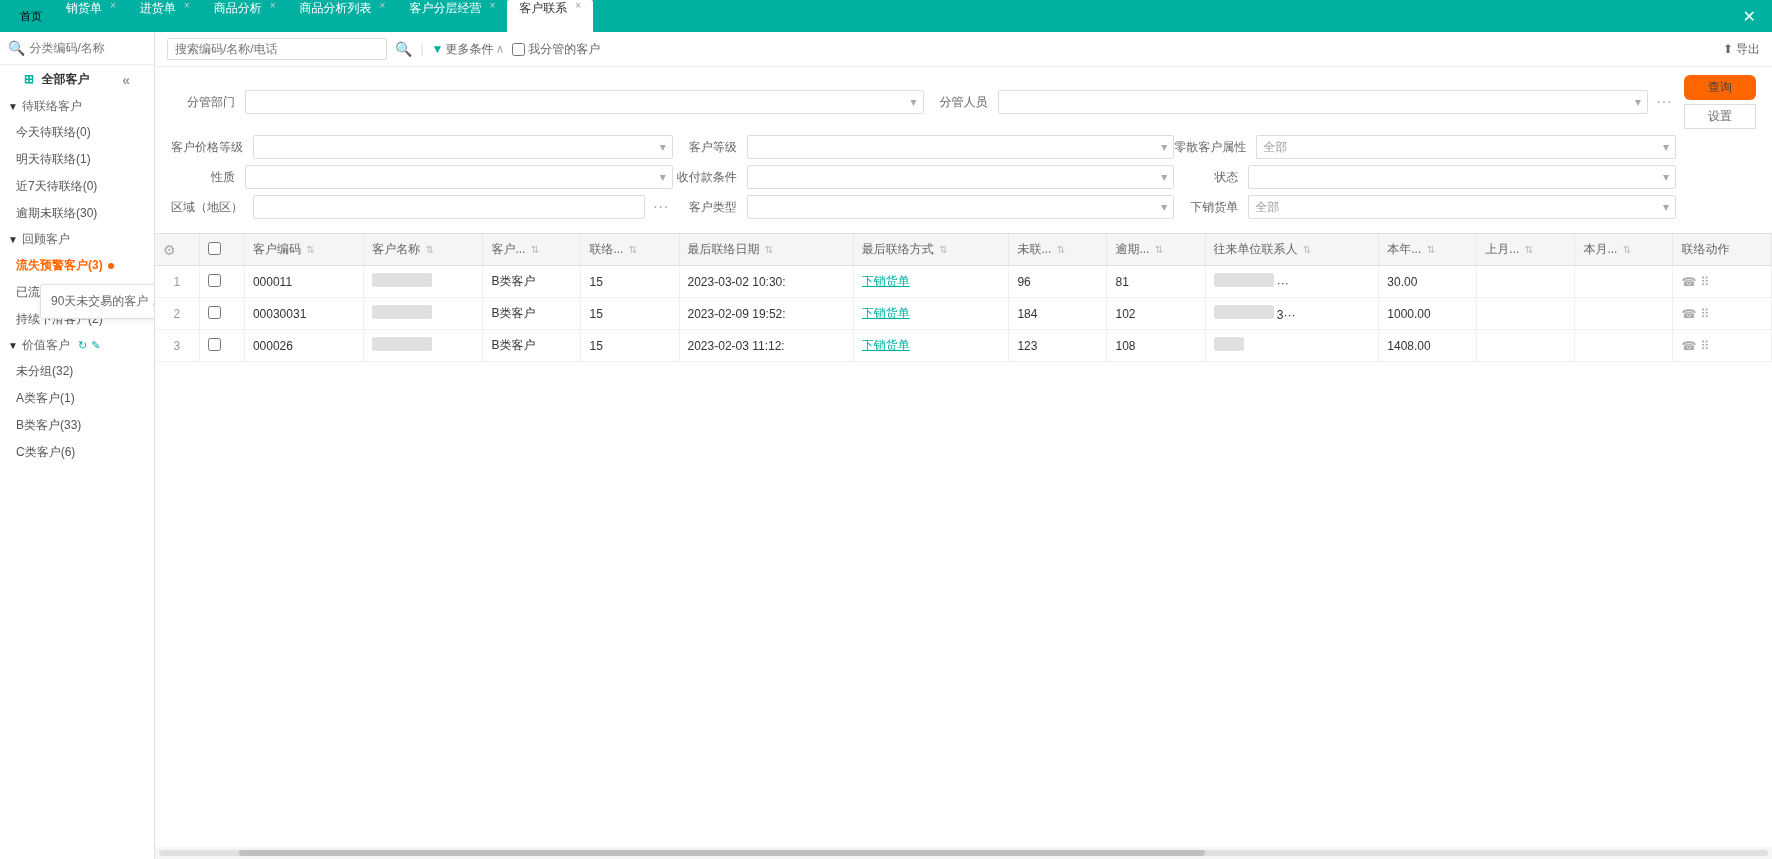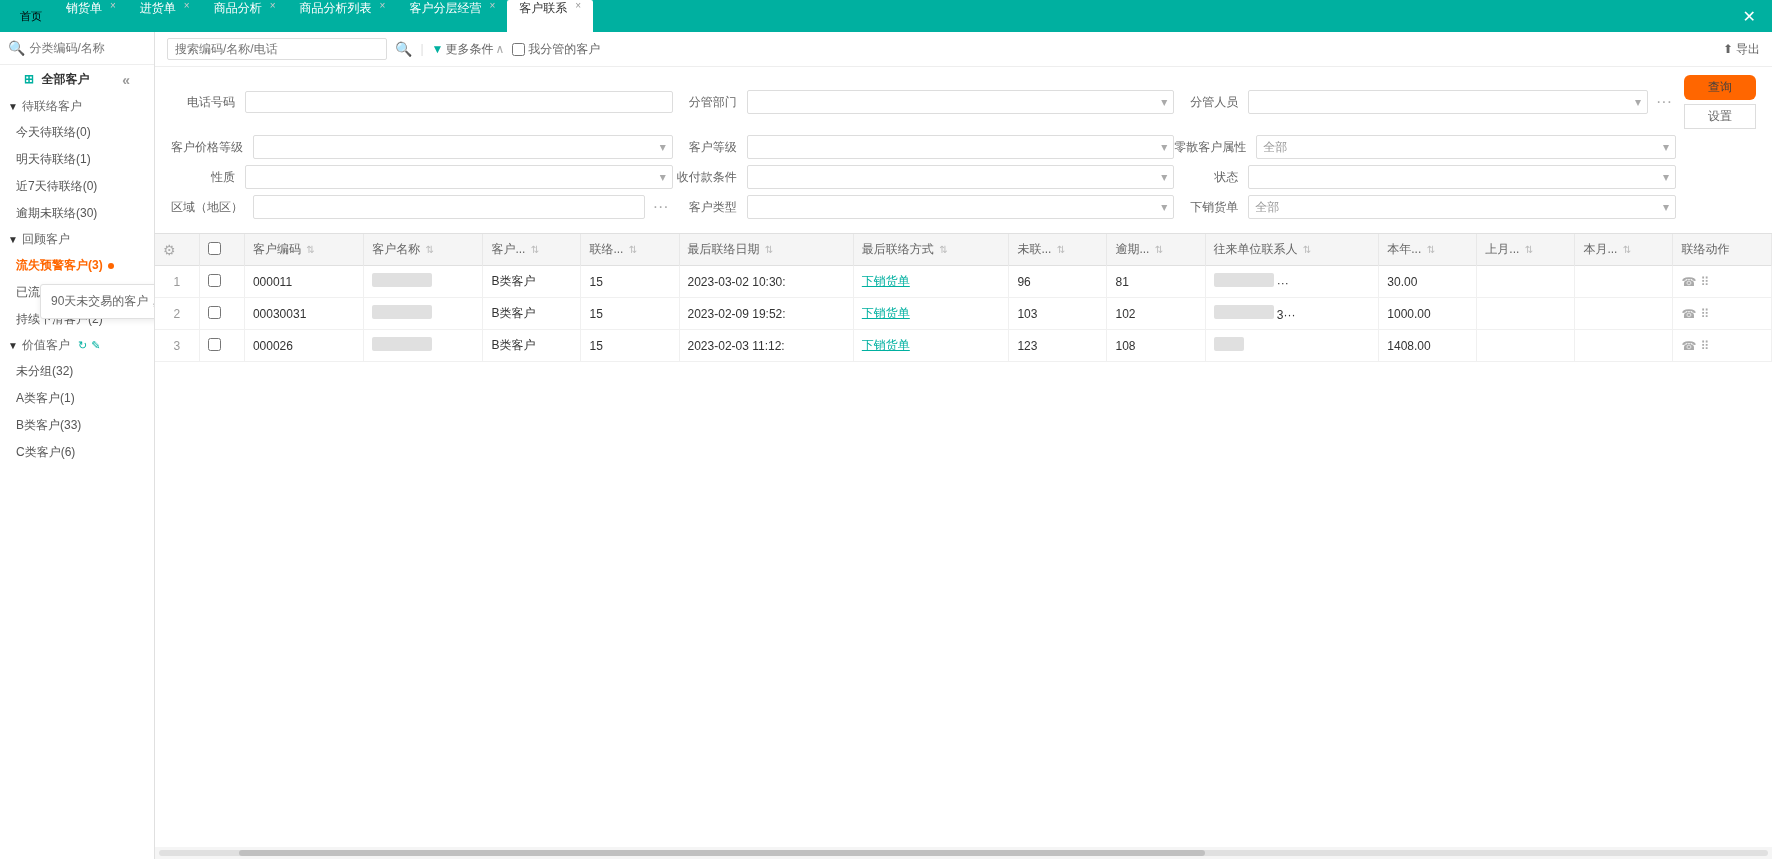--- a/index.html
+++ b/index.html
@@ -488,24 +488,20 @@
       <div class="export-btn">
         <span>⬆</span>
         <span>导出</span>
       </div>
     </div>
 
     <div class="advanced-filter">
 
       <div class="filter-row">
         <div class="filter-field">
-          <span class="filter-label">电话号码</span>
-          <input class="filter-input" style="width: 200px;">
-        </div>
-        <div class="filter-field">
           <span class="filter-label">分管部门</span>
           <div class="filter-select">
             <span></span>
               <span class="arrow">▾</span>
           </div>
         </div>
         <div class="filter-field">
           <span class="filter-label">分管人员</span>
           <div class="filter-select" style="flex:1;">
             <span></span>
@@ -685,21 +681,21 @@
 
           <tr>
             <td class="row-num">2</td>
             <td><input type="checkbox" style=""></td>
             <td>00030031</td>
             <td><span class="td-blur"></span></td>
             <td>B类客户</td>
             <td>15</td>
             <td>2023-02-09 19:52:</td>
             <td><span class="td-link">下销货单</span></td>
-            <td>103</td>
+            <td>184</td>
             <td>102</td>
             <td><span class="td-blur"></span><span> 3···</span></td>
             <td>1000.00</td>
             <td></td>
             <td></td>
             <td>
               <div class="action-icons">
                 <span>☎</span>
                 <span>⠿</span>
               </div>

